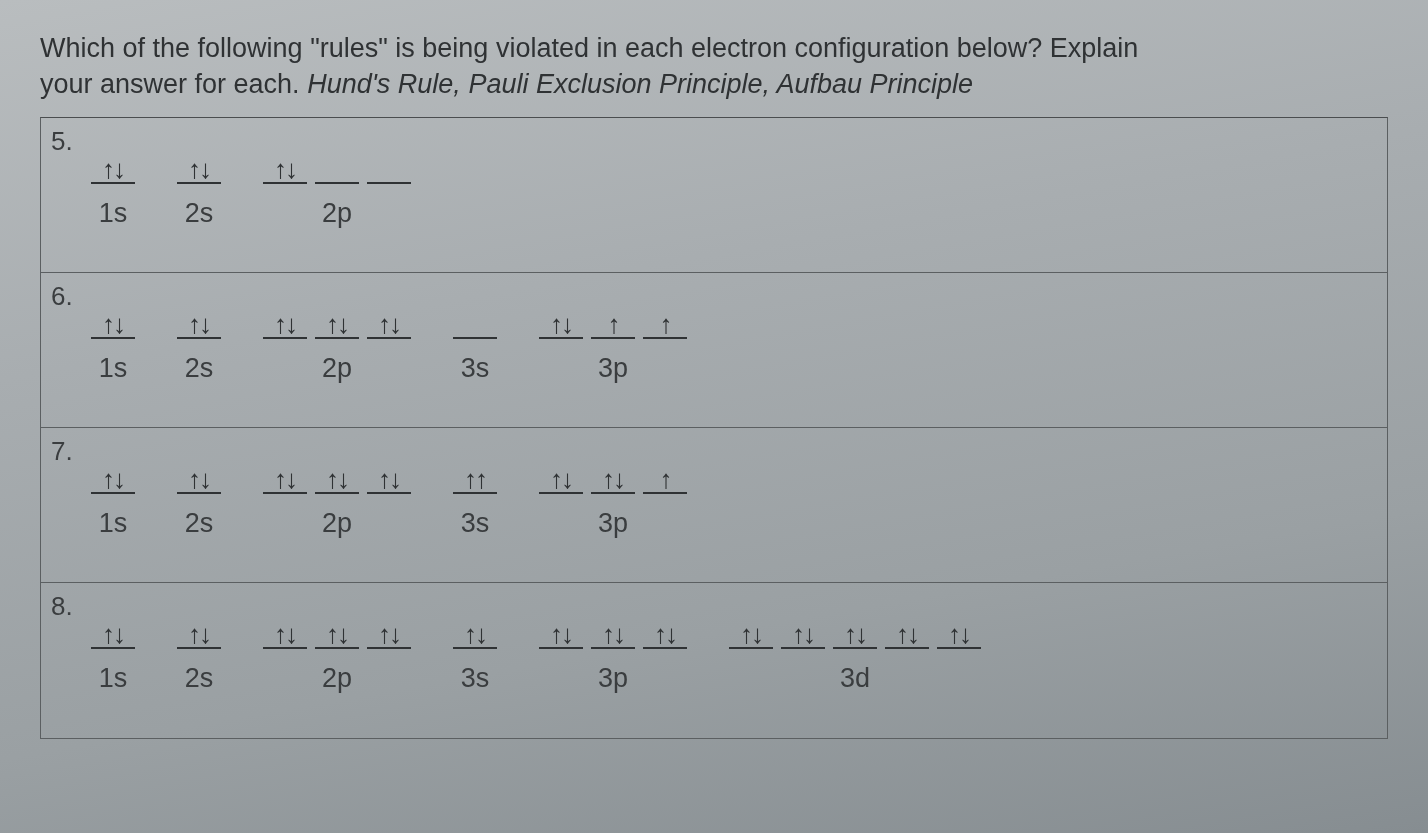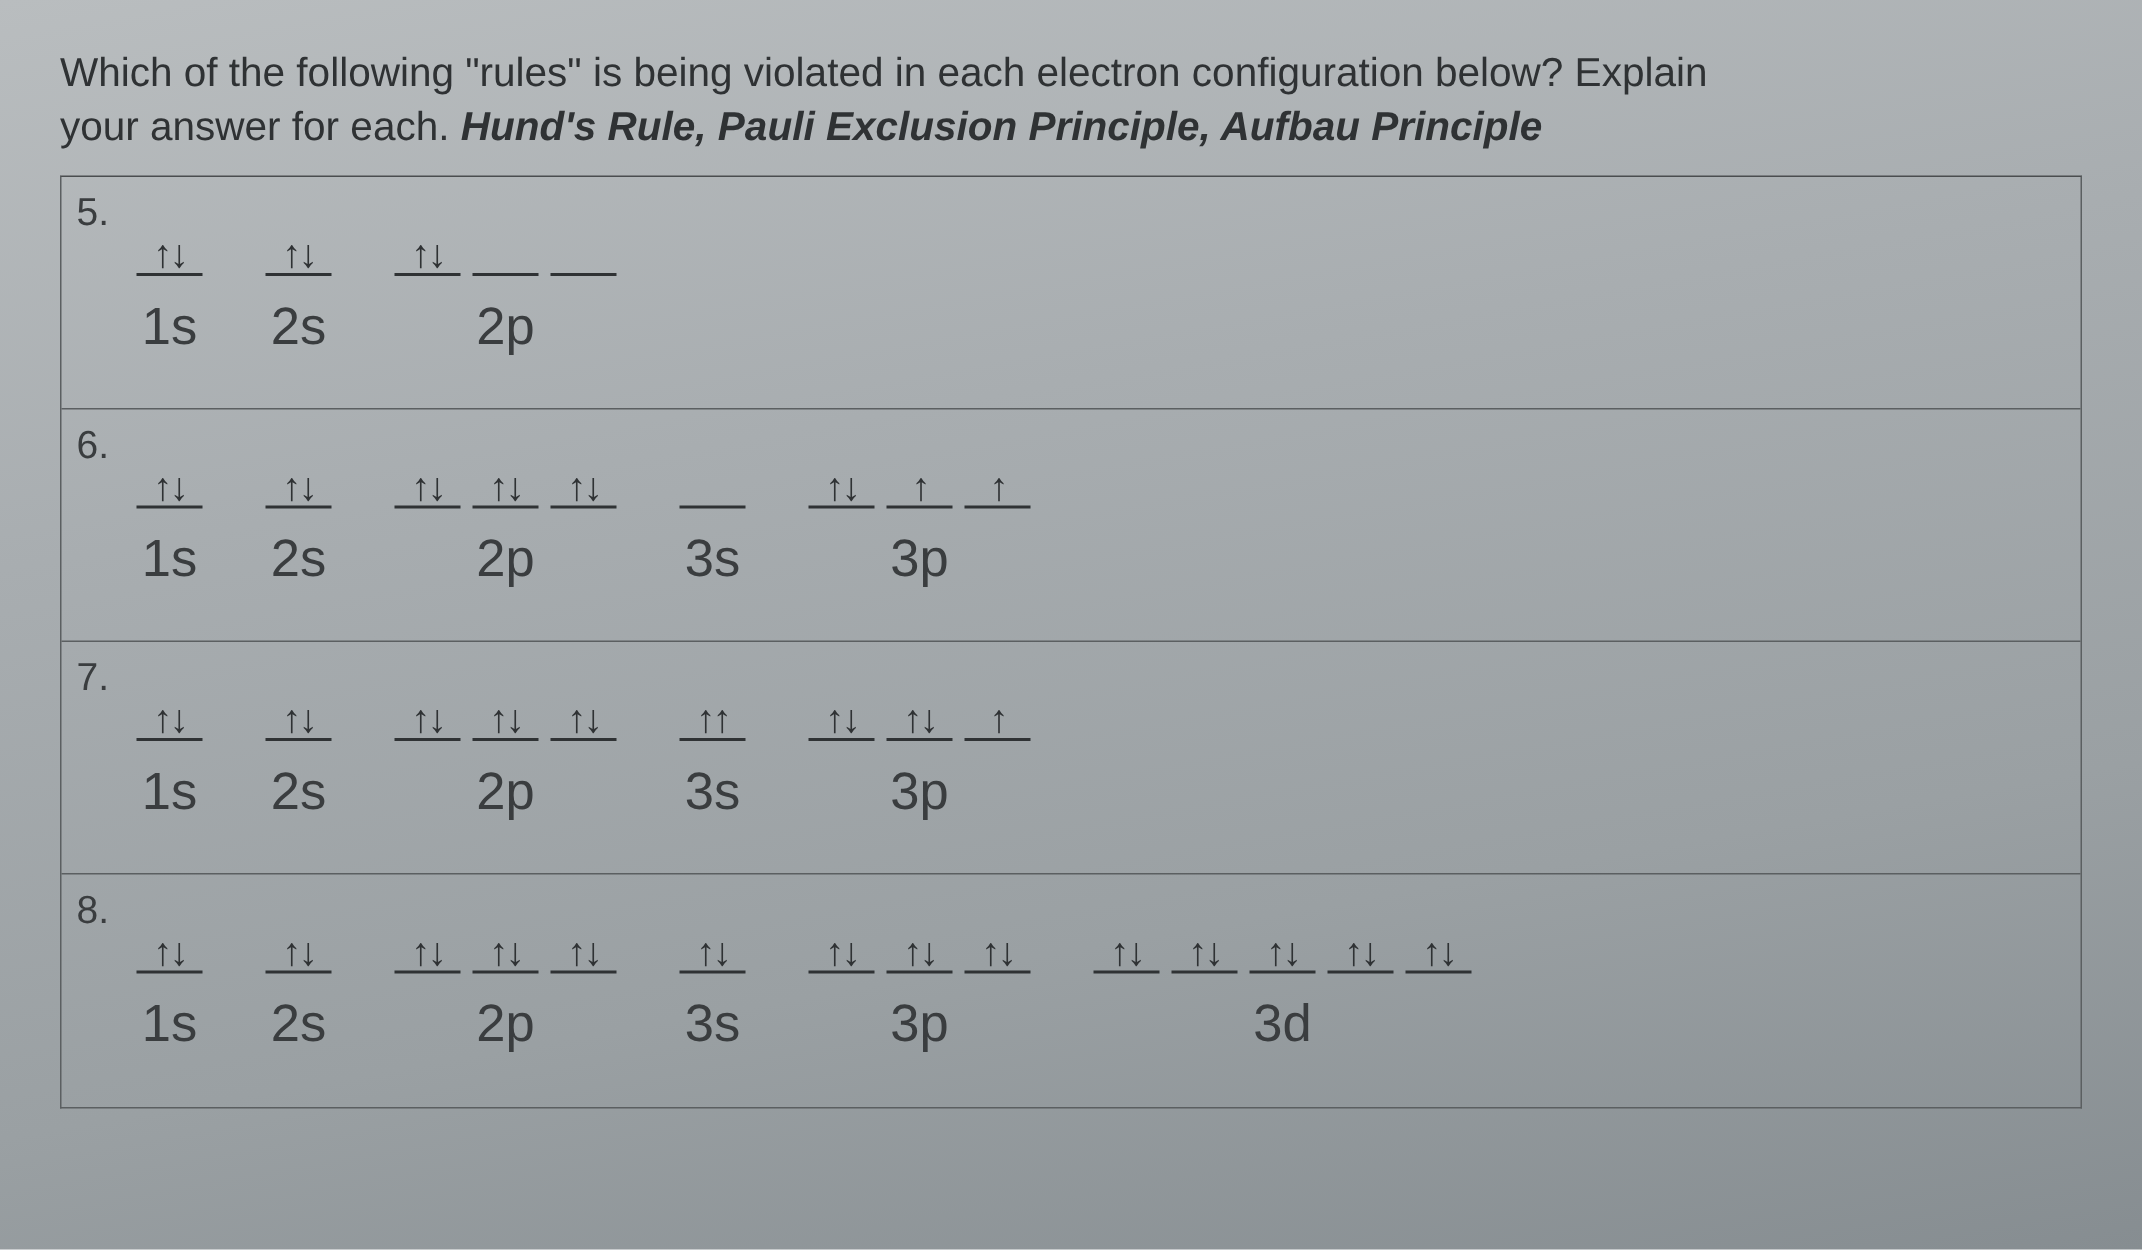--- a/index.html
+++ b/index.html
@@ -10,21 +10,21 @@
     height: 833px;
     font-family: Arial, Helvetica, sans-serif;
     background: linear-gradient(170deg, #b9bdbf 0%, #a8adb0 35%, #9aa0a3 70%, #868d91 100%);
     color: #2f3234;
   }
   .question {
     font-size: 27px;
     line-height: 1.35;
     margin-bottom: 14px;
   }
-  .bold-italic { font-weight: bold; font-style: italic; }
+  .bold-italic { font-weight: normal; font-style: italic; }
   .table {
     border: 1px solid #5b5f61;
     border-top: 1.5px solid #4a4d4f;
     width: 100%;
   }
   .row {
     display: flex;
     border-bottom: 1px solid #5b5f61;
     min-height: 155px;
   }
@@ -61,21 +61,21 @@
     display: flex;
     justify-content: center;
     align-items: flex-end;
     font-size: 26px;
     font-weight: bold;
     letter-spacing: -2px;
     padding-bottom: 0px;
   }
   .sublabel {
     margin-top: 14px;
-    font-size: 35px;
+    font-size: 27px;
     color: #3a3d3f;
   }
   .arrow { font-size: 26px; line-height: 1; font-family: Arial, sans-serif; }
 </style>
 </head>
 <body>
 
 <div class="question">
   <span>Which of the following "rules" is being violated in each electron configuration below? Explain</span><br>
   <span>your answer for each.  </span><span class="bold-italic">Hund's Rule, Pauli Exclusion Principle, Aufbau Principle</span>

